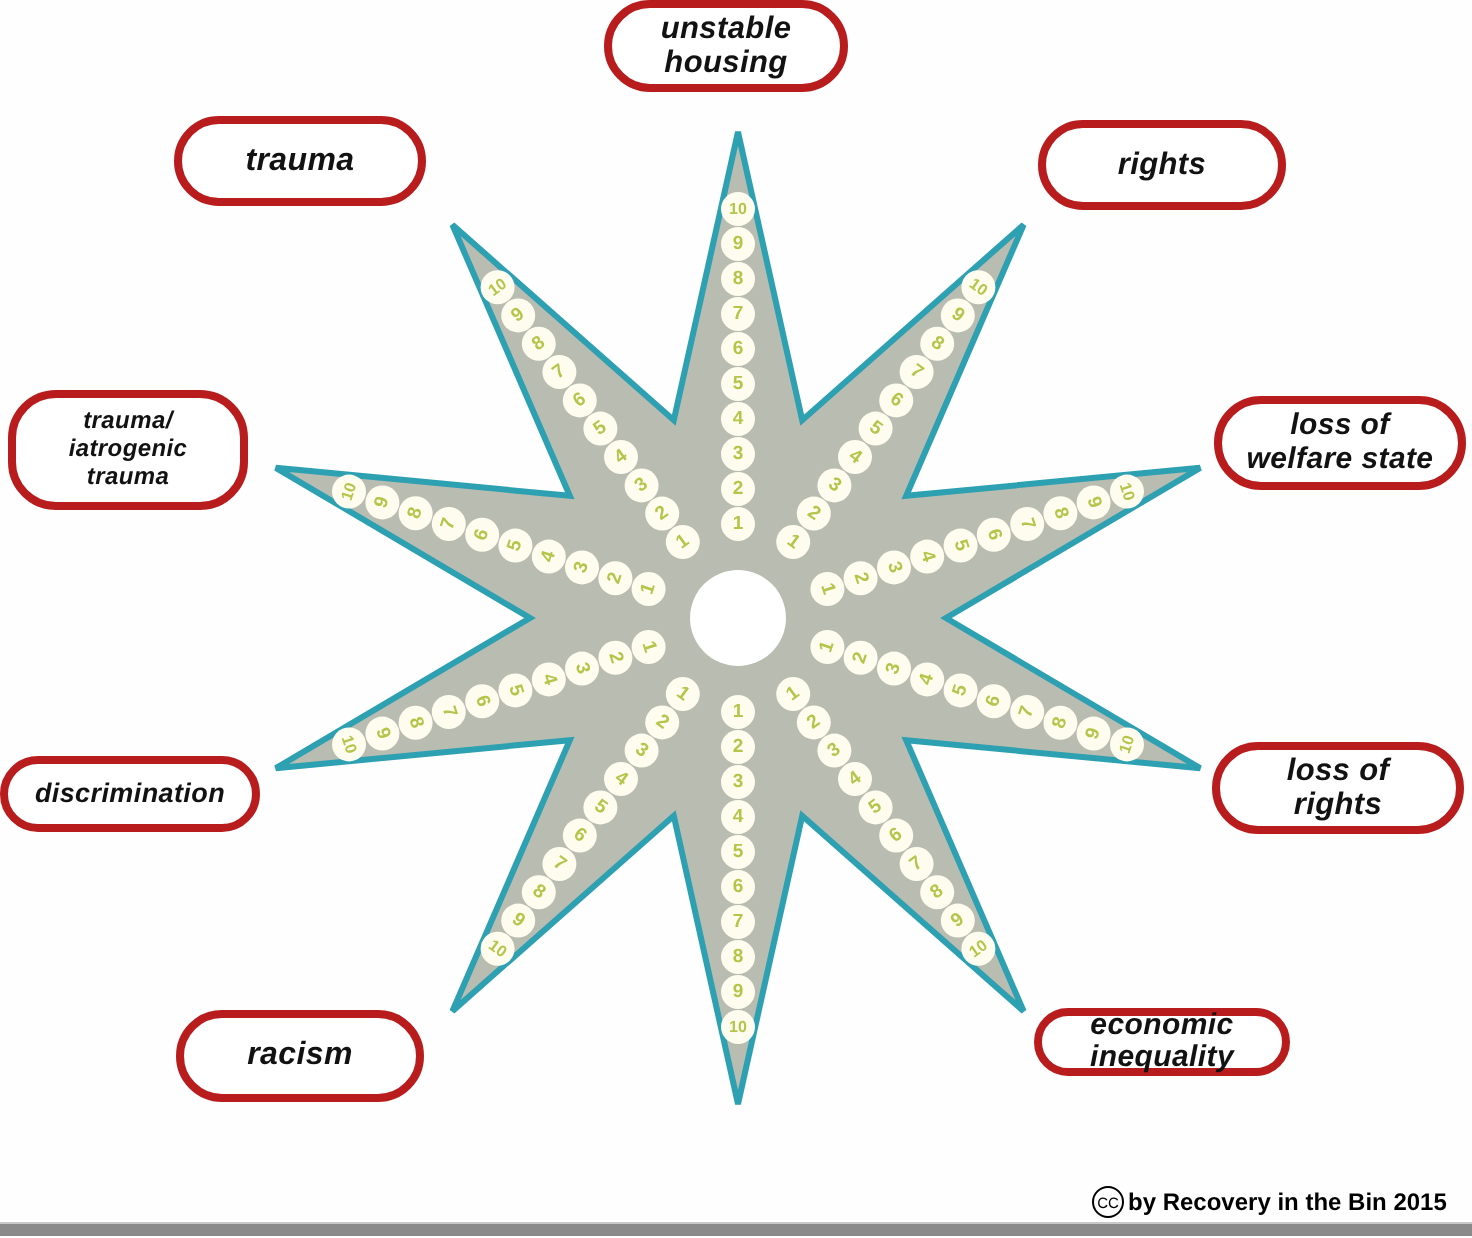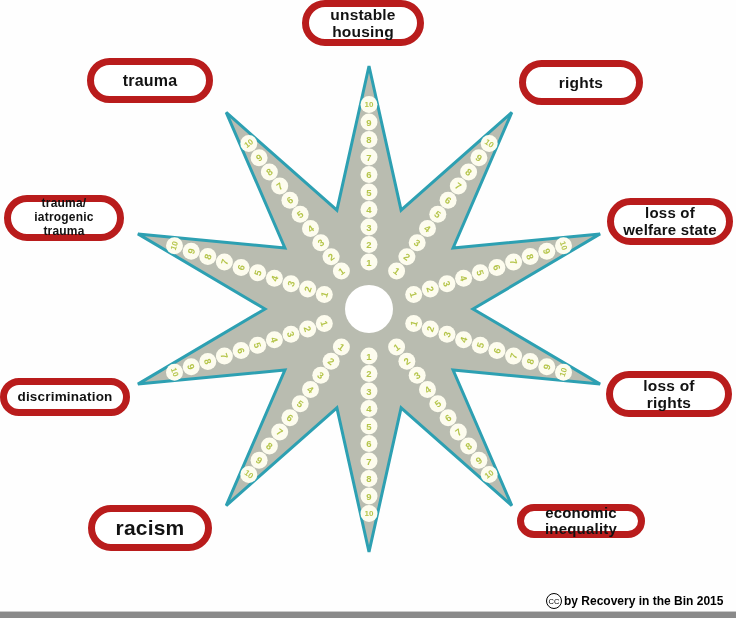--- a/index.html
+++ b/index.html
@@ -3,32 +3,32 @@
 <meta charset="utf-8">
 <style>
   html,body{margin:0;padding:0;background:#ffffff;}
   .stage{
     position:relative;width:736px;height:619px;background:#fefefe;
     font-family:"Liberation Sans", sans-serif;overflow:hidden;
   }
   .stage svg{position:absolute;left:0;top:0;}
   .pill{
     position:absolute;display:flex;align-items:center;justify-content:center;
-    background:#ffffff;border:7px solid #b91c1c;border-radius:24px;
+    background:#ffffff;border:4px solid #b91c1c;border-radius:24px;
     color:#121212;font-weight:bold;text-align:center;line-height:1.1;
-    white-space:pre-line;box-sizing:border-box;letter-spacing:.2px;
+    white-space:pre-line;box-sizing:border-box;letter-spacing:.2px;font-style:italic;
   }
   .p-unstable{left:302px;top:0px;width:122px;height:46px;font-size:15.5px;}
   .p-poverty{left:87px;top:58px;width:126px;height:45px;font-size:16px;}
   .p-sexism{left:519px;top:60px;width:124px;height:45px;font-size:15.5px;}
-  .p-trauma{left:4px;top:195px;width:120px;height:46px;font-size:12px;line-height:1.15;}
+  .p-trauma{left:4px;top:195px;width:120px;height:60px;font-size:12px;line-height:1.15;}
   .p-welfare{left:607px;top:198px;width:126px;height:47px;font-size:15px;}
   .p-discrimination{left:0px;top:378px;width:130px;height:38px;font-size:13.5px;}
   .p-rights{left:606px;top:371px;width:126px;height:46px;font-size:15.5px;}
-  .p-racism{left:88px;top:505px;width:124px;height:46px;font-size:21px;}
+  .p-racism{left:88px;top:505px;width:124px;height:46px;font-size:16px;}
   .p-economic{left:517px;top:504px;width:128px;height:34px;font-size:15px;}
   .p-homophobia{left:311px;top:569px;width:128px;height:47px;font-size:14.5px;}
   .attribution{
     position:absolute;left:546px;top:591px;height:20px;
     display:flex;align-items:center;gap:2px;color:#000;
   }
   .cc{
     display:inline-flex;align-items:center;justify-content:center;
     width:16px;height:16px;border:1.6px solid #000;border-radius:50%;
     font-size:7.5px;font-weight:normal;box-sizing:border-box;letter-spacing:0;

